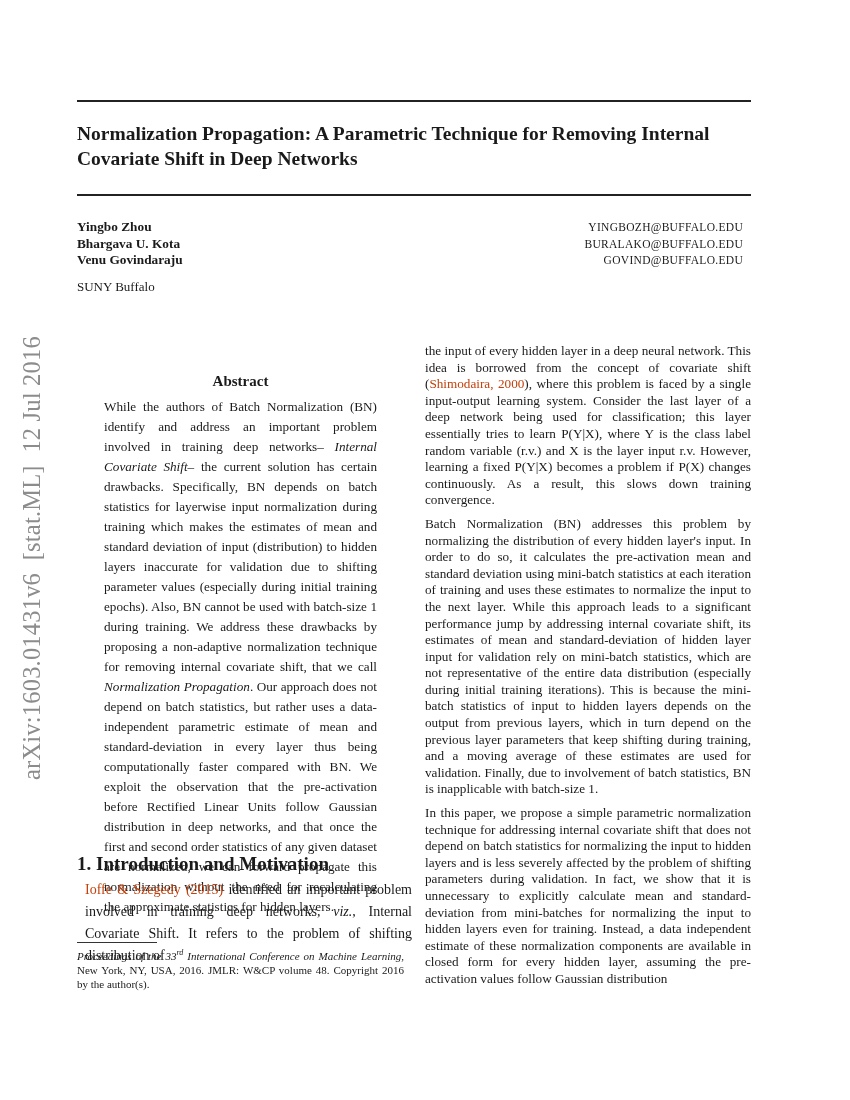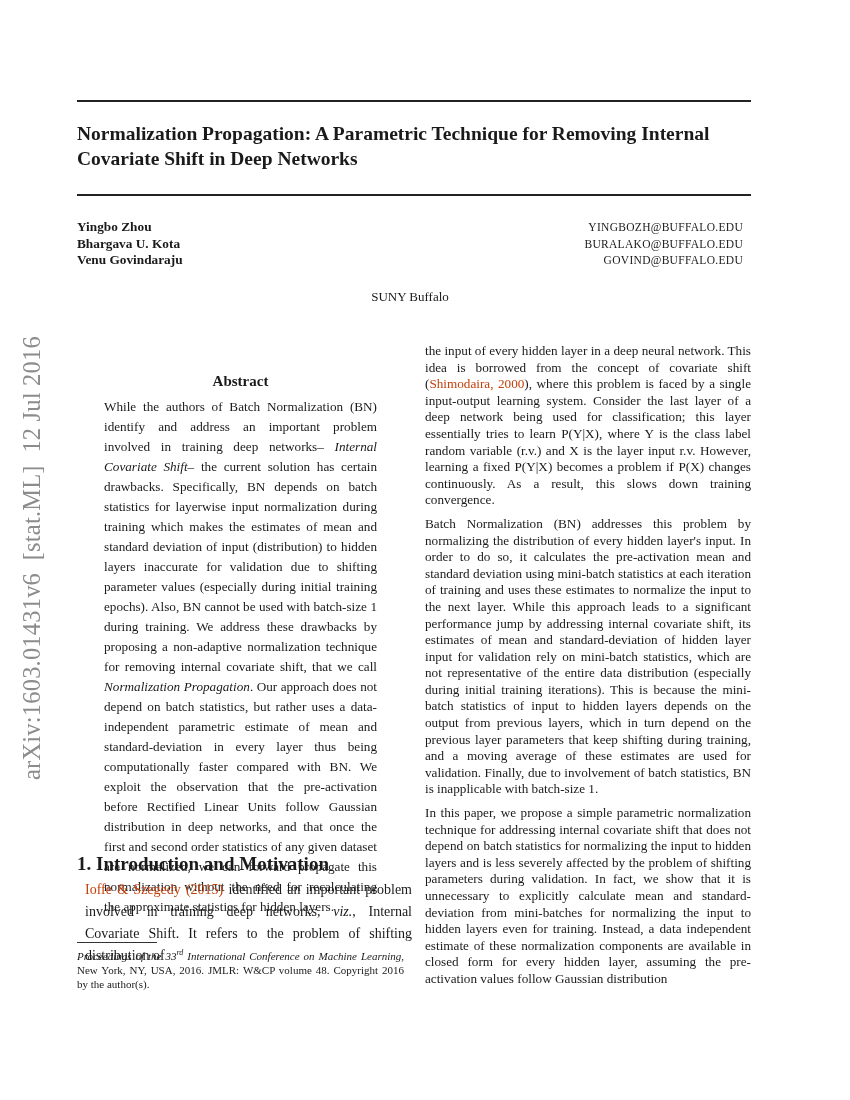--- a/index.html
+++ b/index.html
@@ -17,21 +17,21 @@
     .rule.top { top: 100px; }
     .rule.bottom { top: 194px; }
     .title {
       position: absolute; left: 77px; top: 121px; width: 674px; text-align: left;
       font-weight: bold; font-size: 19.5px; line-height: 25px;
     }
     .authors { position: absolute; left: 77px; top: 219px; width: 666px; }
     .author-row { display: flex; justify-content: space-between; height: 16.5px; font-size: 13.3px; line-height: 16.5px; }
     .author-name { font-weight: bold; }
     .author-email { font-size: 11.5px; letter-spacing: 0.3px; }
-    .affiliation { font-size: 13px; margin-top: 20px; text-align: center; }
+    .affiliation { font-size: 13px; margin-top: 10px; }
 
     .col-left { position: absolute; left: 77px; top: 340px; width: 327px; margin-top: 31px; }
     .col-right { position: absolute; left: 425px; top: 343px; width: 326px; }
     .abstract-heading { text-align: center; font-weight: bold; font-size: 15px; margin: 0 0 6px 0; line-height: 20px; }
     .abstract-body {
       margin: 0 0 0 27px; width: 273px; font-size: 13.2px; line-height: 20px;
       text-align: justify; hyphens: manual;
     }
     .section-heading { position: absolute; left: 77px; top: 853px; font-weight: bold; font-size: 19px; }
     .intro-body {

